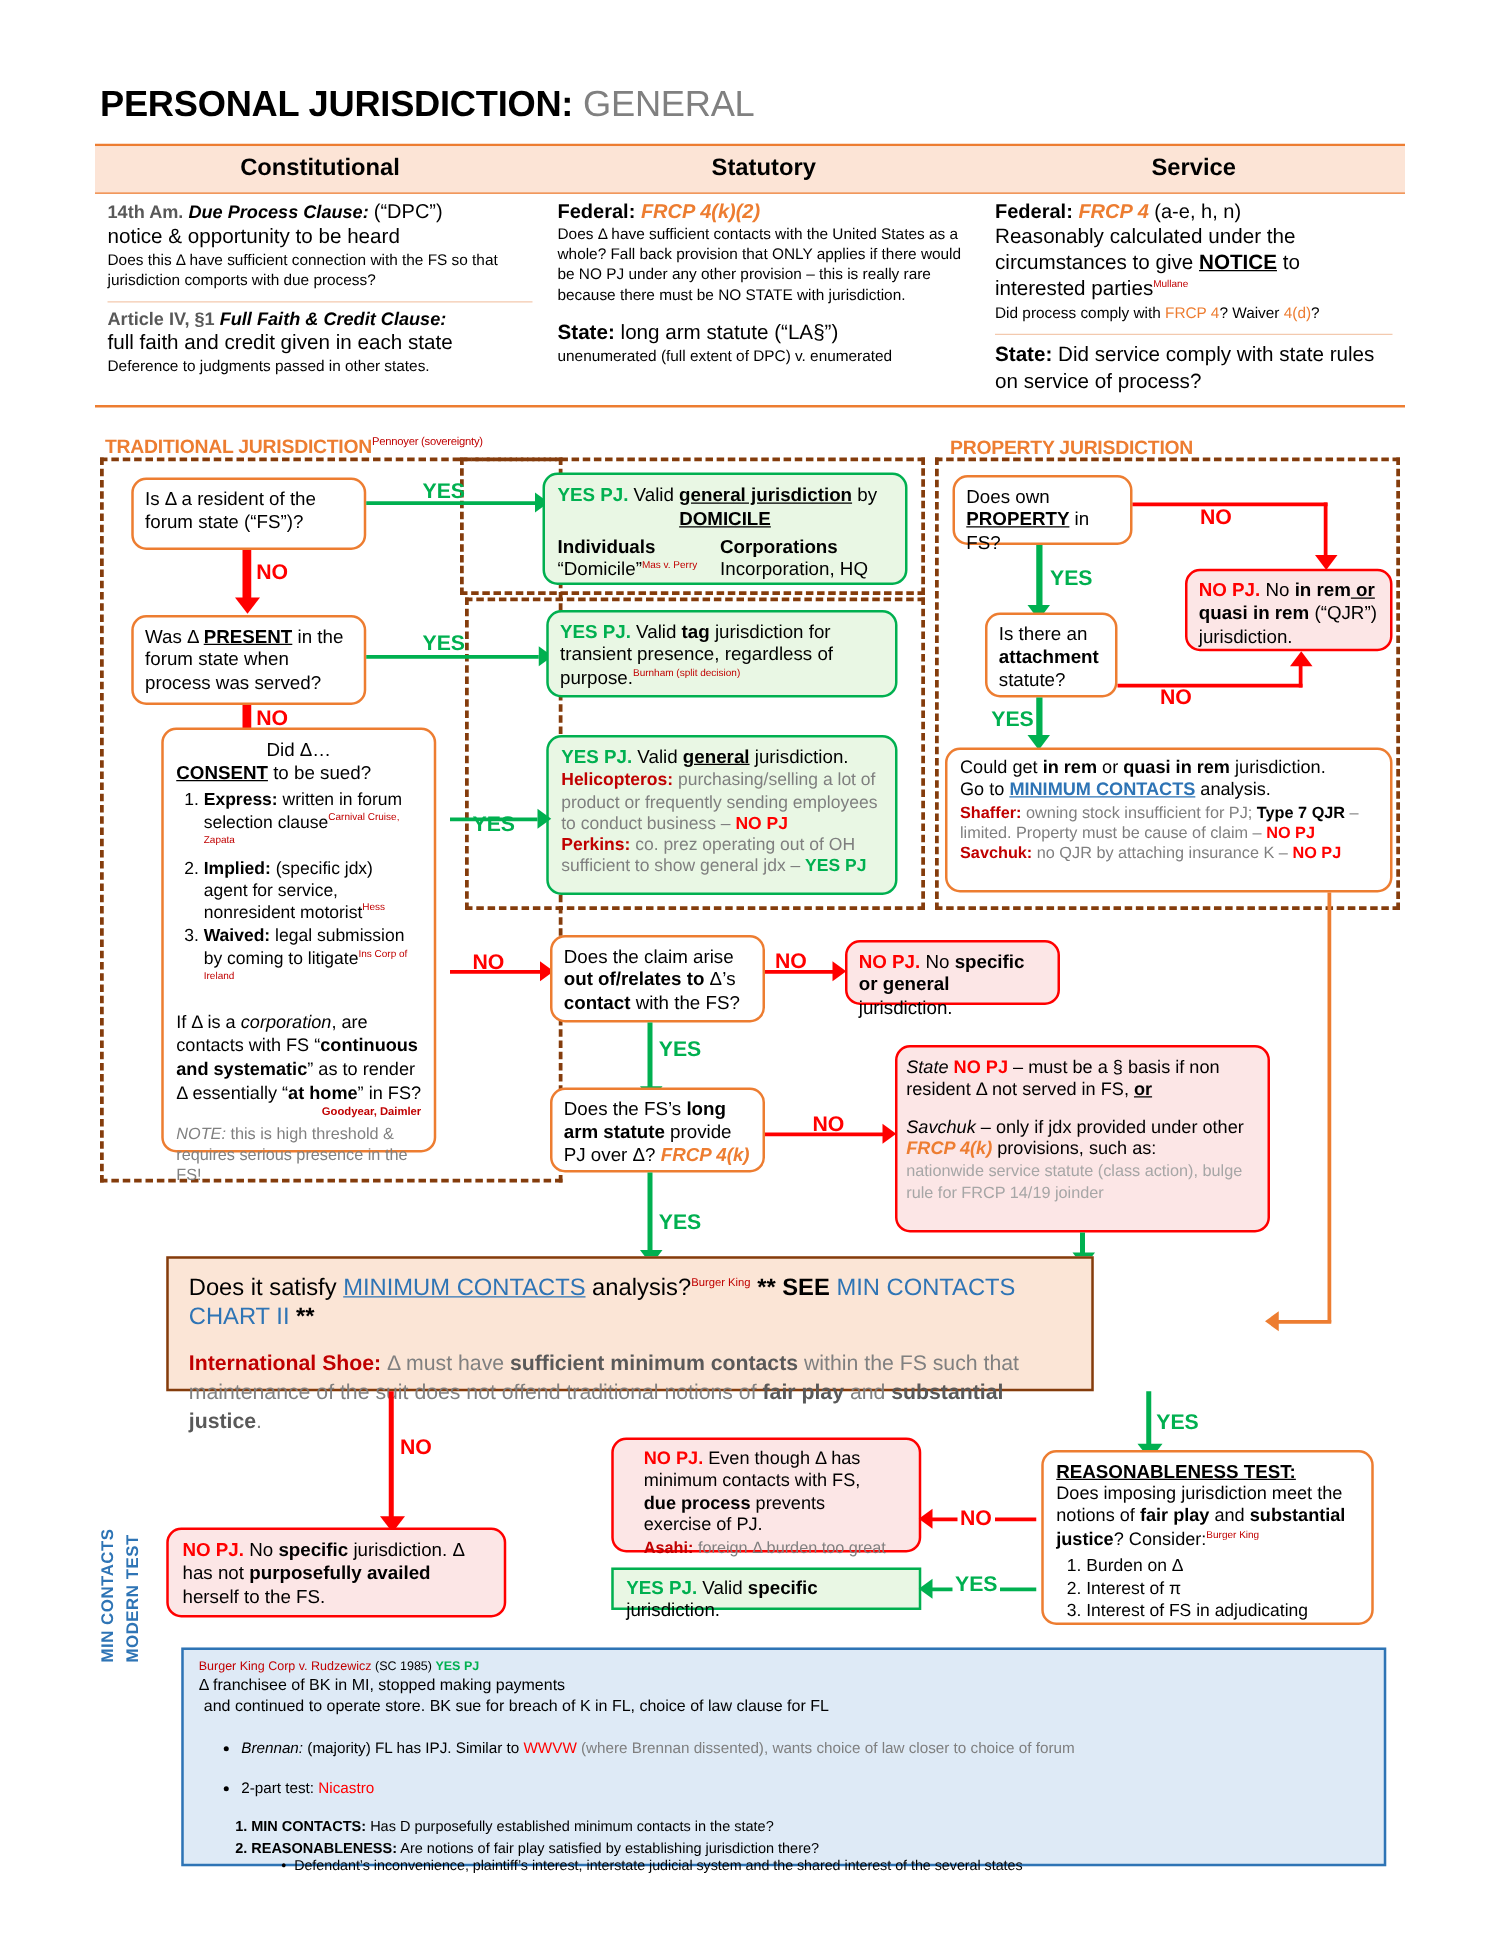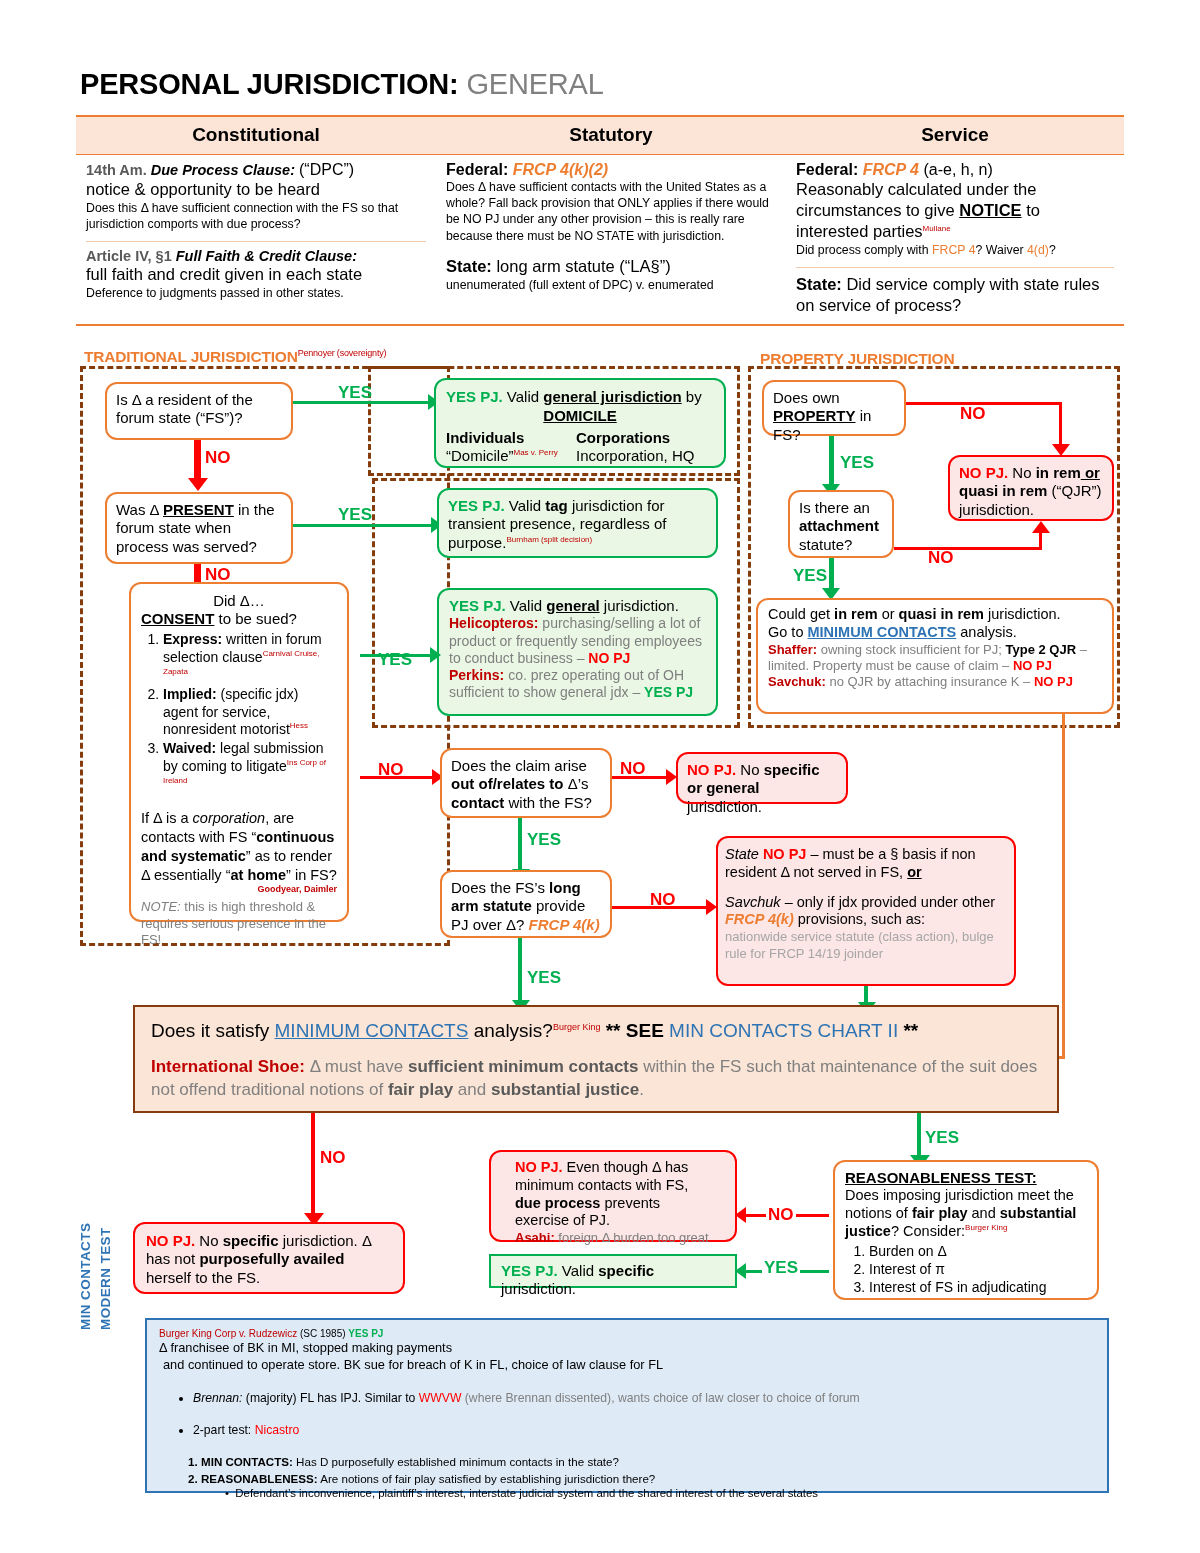--- a/index.html
+++ b/index.html
@@ -286,30 +286,30 @@
   <div class="ar" style="left:1032px;top:521px;border-bottom:12px solid #ff0000;border-left:9px solid transparent;border-right:9px solid transparent;"></div>
   <div class="lbl no" style="left:928px;top:548px;">NO</div>
 
   <div class="ln" style="left:829px;top:558px;width:5px;height:34px;background:#00b050;"></div>
   <div class="ar" style="left:822px;top:588px;border-top:12px solid #00b050;border-left:9px solid transparent;border-right:9px solid transparent;"></div>
   <div class="lbl yes" style="left:793px;top:566px;">YES</div>
 
   <div class="node n-orange" style="left:756px;top:598px;width:358px;height:116px;padding:6px 10px;font-size:14.5px;">
     <div><span>Could get </span><span class="b">in rem</span><span> or </span><span class="b">quasi in rem</span><span> jurisdiction.</span></div>
     <div><span>Go to </span><span class="bluelink">MINIMUM CONTACTS</span><span> analysis.</span></div>
-    <div style="font-size:13px;line-height:1.25"><span class="redc">Shaffer:</span><span class="gray"> owning stock insufficient for PJ; </span><span class="b">Type 2 QJR</span><span class="gray"> – limited. Property must be cause of claim – </span><span class="red">NO PJ</span></div>
+    <div style="font-size:13px;line-height:1.25"><span class="redc">Shaffer:</span><span class="gray"> owning stock insufficient for PJ; </span><span class="b">Type 7 QJR</span><span class="gray"> – limited. Property must be cause of claim – </span><span class="red">NO PJ</span></div>
     <div style="font-size:13px;line-height:1.25"><span class="redc">Savchuk:</span><span class="gray"> no QJR by attaching insurance K – </span><span class="red">NO PJ</span></div>
   </div>
 
   <div class="ln" style="left:1062px;top:714px;width:3px;height:344px;background:#ed7d31;"></div>
   <div class="ln" style="left:1094px;top:1056px;width:0px;height:0px;"></div>
   <div class="ln" style="left:1022px;top:1056px;width:43px;height:3px;background:#ed7d31;"></div>
   <div class="ar" style="left:1012px;top:1049px;border-right:11px solid #ed7d31;border-top:8px solid transparent;border-bottom:8px solid transparent;"></div>
 
-  <div class="node n-tan" style="left:133px;top:1005px;width:926px;height:108px;padding:12px 16px;">
+  <div class="node n-tan" style="left:133px;top:1005px;width:742px;height:108px;padding:12px 16px;">
     <div style="font-size:19px;">
       <span>Does it satisfy </span><span class="bluelink" style="font-weight:normal">MINIMUM CONTACTS</span><span> analysis?</span><span class="sup-red" style="font-size:9px">Burger King</span><span class="b"> ** </span><span class="b">SEE</span> <span class="blue">MIN CONTACTS CHART II</span><span class="b"> **</span>
     </div>
     <div style="height:14px"></div>
     <div style="font-size:17px;line-height:1.35;color:#808080;">
       <span style="color:#c00000;font-weight:bold">International Shoe:</span><span> Δ must have </span><span class="b" style="color:#595959">sufficient minimum contacts</span><span> within the FS such that maintenance of the suit does not offend traditional notions of </span><span class="b" style="color:#595959">fair play</span><span> and </span><span class="b" style="color:#595959">substantial justice</span><span>.</span>
     </div>
   </div>
 
   <div class="ln" style="left:311px;top:1113px;width:4px;height:105px;background:#ff0000;"></div>

